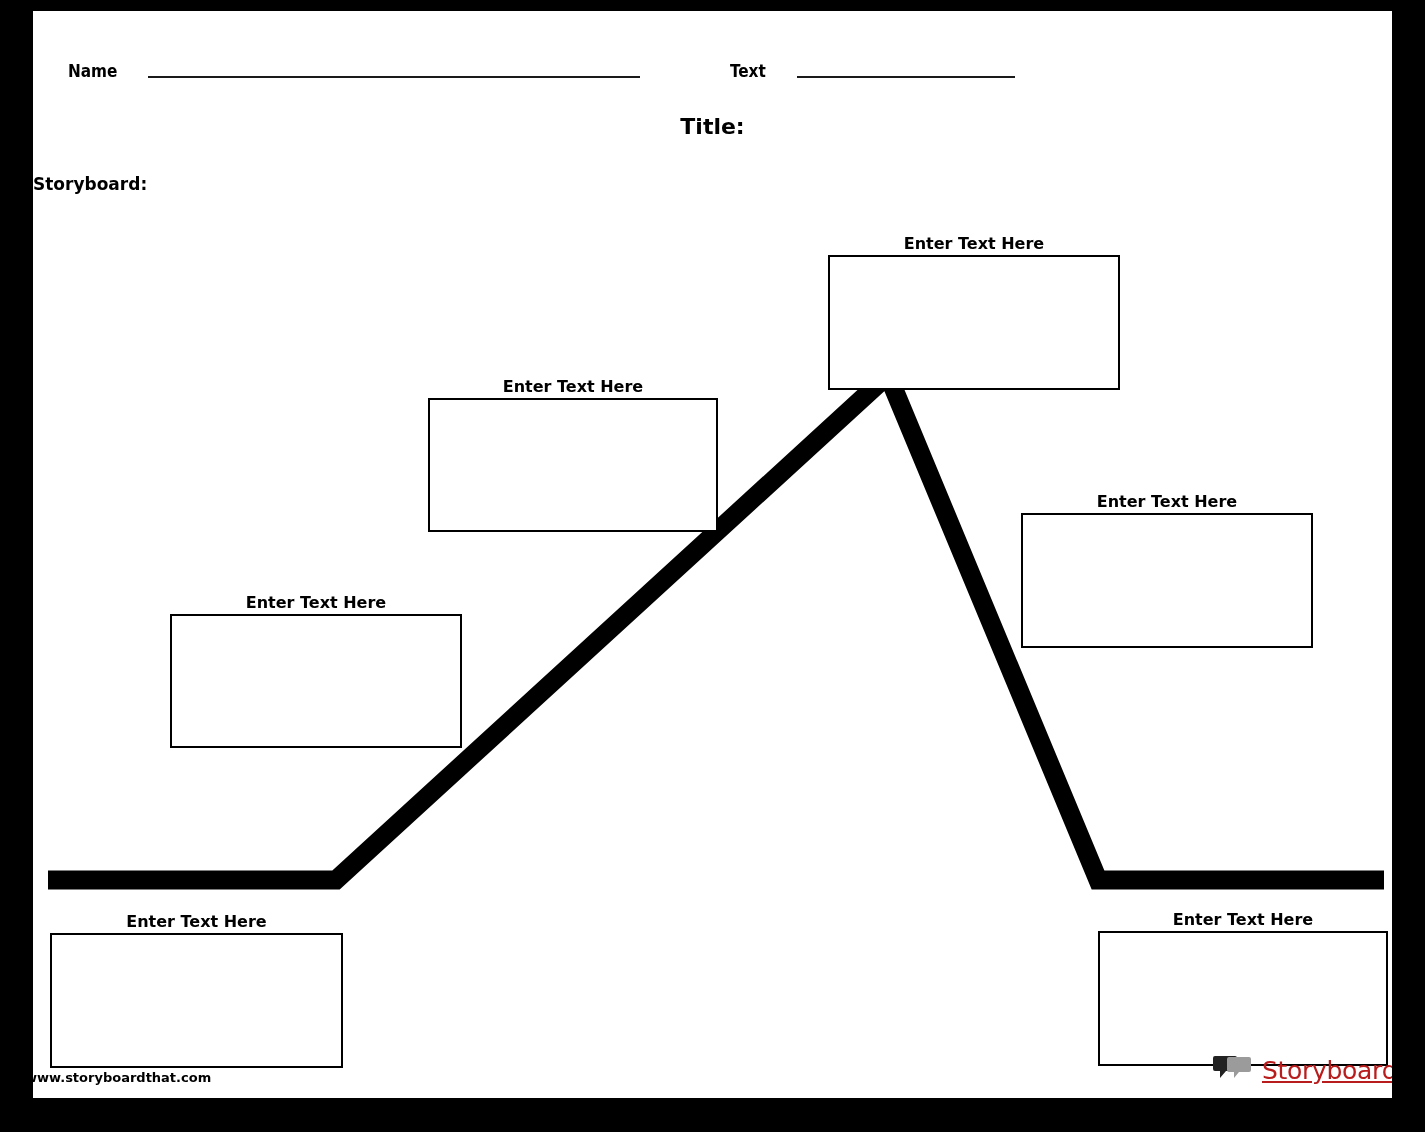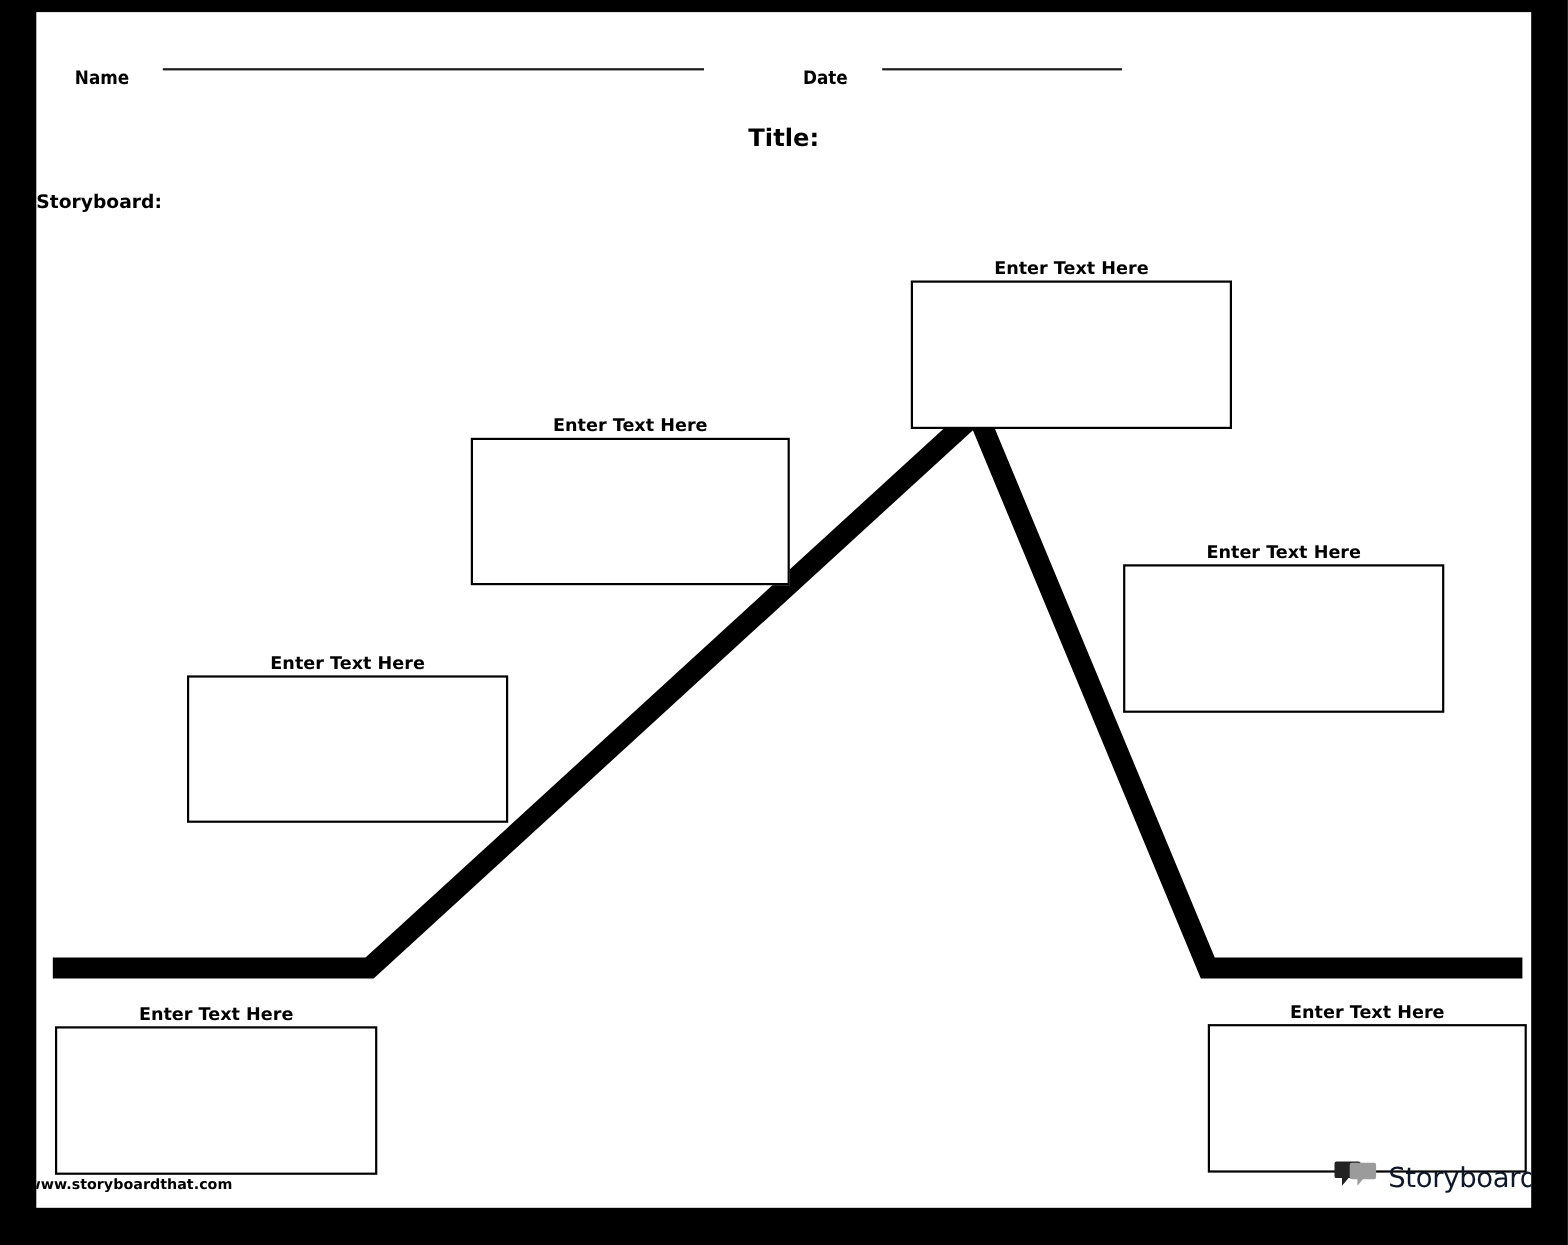--- a/index.html
+++ b/index.html
@@ -29,21 +29,21 @@
     width: 1359px;
     height: 1087px;
     background: #ffffff;
     overflow: hidden;
   }
 
   
   .field-row {
     position: absolute;
     display: flex;
-    align-items: flex-start;
+    align-items: flex-end;
     white-space: nowrap;
     gap: 21px;
   }
   .field-label {
     font-family: "DejaVu Sans", sans-serif;
     font-weight: bold;
     font-size: 17px;
     font-stretch: condensed;
     color: #000;
     letter-spacing: 0px;
@@ -131,35 +131,35 @@
     display: flex;
     align-items: center;
     gap: 9px;
   }
   #logo-wordmark {
     font-family: "DejaVu Sans", sans-serif;
     font-size: 25px;
     letter-spacing: -0.3px;
     line-height: 1;
   }
-  #logo-word-storyboard { color: #0f172a; }
+  #logo-word-storyboard { color: #b91c1c; text-decoration: underline; }
 </style>
 </head>
 <body>
 
 <div id="page">
   <div id="sheet">
 
     <div class="field-row" id="name-row">
       <span class="field-label">Name</span>
       <span class="field-rule" id="name-rule"></span>
     </div>
 
     <div class="field-row" id="date-row">
-      <span class="field-label">Date</span>
+      <span class="field-label">Text</span>
       <span class="field-rule" id="date-rule"></span>
     </div>
 
     <div id="title-heading">Title:</div>
 
     <div id="directions-label">Storyboard:</div>
 
     <svg id="plot-line" viewBox="0 0 1359 1087" width="1359" height="1087" xmlns="http://www.w3.org/2000/svg">
       <polyline points="15,869 303,869 855,364 1065,869 1351,869" fill="none" stroke="#000000" stroke-width="19" stroke-linejoin="miter" stroke-linecap="butt"></polyline>
     </svg>

